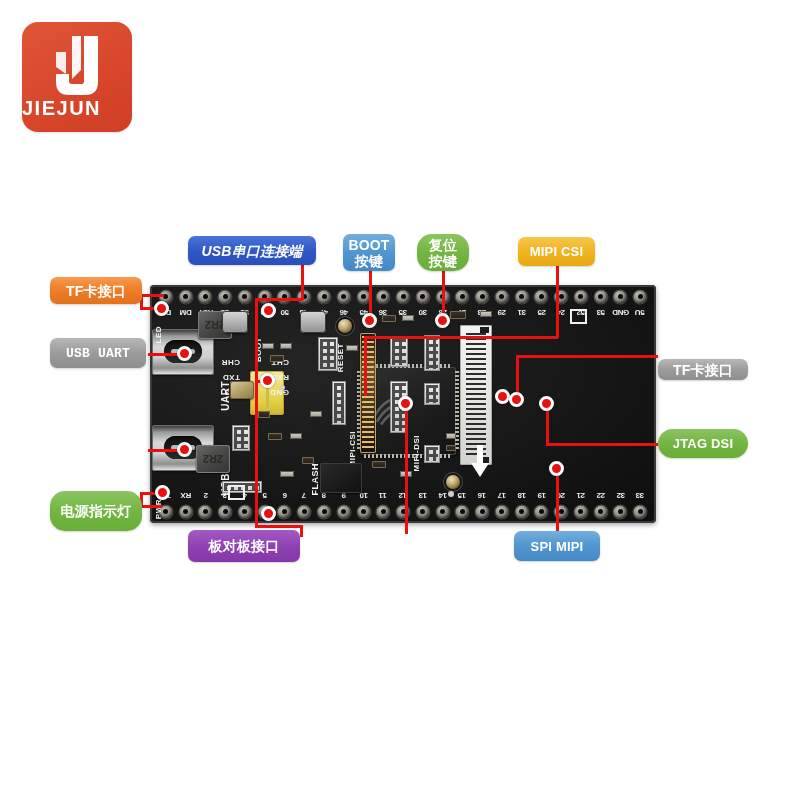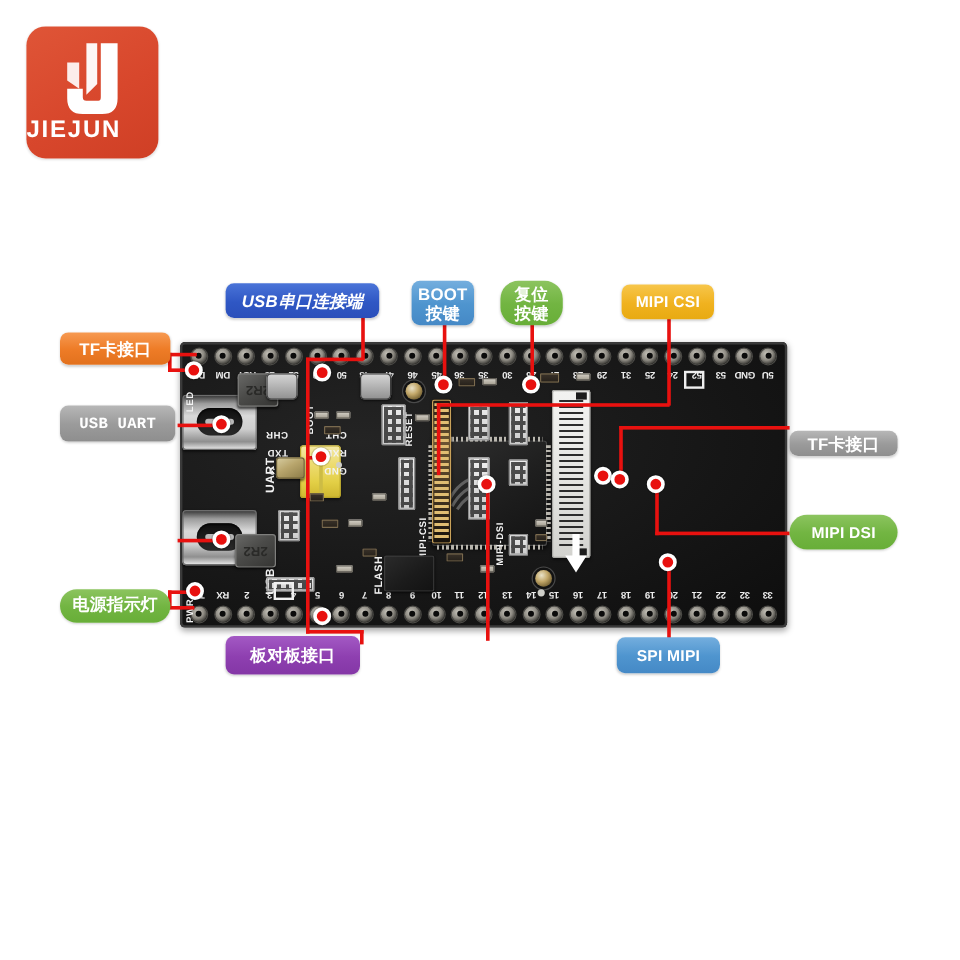--- a/index.html
+++ b/index.html
@@ -609,34 +609,34 @@
   <div class="dot" style="left:539px;top:396px;"></div>
   <div class="dot" style="left:261px;top:506px;"></div>
   <div class="dot" style="left:398px;top:396px;"></div>
   <div class="dot" style="left:549px;top:461px;"></div>
 
   <div class="lbl cn g-orange" style="left:50px;top:277px;width:92px;height:27px;">TF卡接口</div>
 
   <div class="lbl g-gray" style="left:50px;top:338px;width:96px;height:30px;font-family:Liberation Mono, monospace;">USB UART</div>
 
 
-  <div class="lbl cn g-green" style="left:50px;top:491px;width:92px;height:28px;font-family:Liberation Serif, serif;">电源指示灯</div>
+  <div class="lbl cn g-green" style="left:50px;top:491px;width:92px;height:40px;">电源指示灯</div>
 
   <div class="lbl cn g-royal" style="left:188px;top:236px;width:128px;height:29px;font-style:italic;">USB串口连接端</div>
 
   <div class="lbl cn g-blue" style="left:343px;top:234px;width:52px;height:37px;">BOOT
 按键</div>
 
   <div class="lbl cn g-green" style="left:417px;top:234px;width:52px;height:37px;">复位
 按键</div>
 
   <div class="lbl g-amber" style="left:518px;top:237px;width:77px;height:29px;">MIPI CSI</div>
 
   <div class="lbl cn g-gray" style="left:658px;top:359px;width:90px;height:21px;">TF卡接口</div>
 
-  <div class="lbl g-green" style="left:658px;top:429px;width:90px;height:29px;">MIPI DSI</div>
+  <div class="lbl g-green" style="left:658px;top:429px;width:90px;height:29px;">JTAG DSI</div>
 
   <div class="lbl cn g-purple" style="left:188px;top:530px;width:112px;height:32px;">板对板接口</div>
 
 
   <div class="lbl g-blue" style="left:514px;top:531px;width:86px;height:30px;">SPI MIPI</div>
 
 </div>
 
 </body></html>

